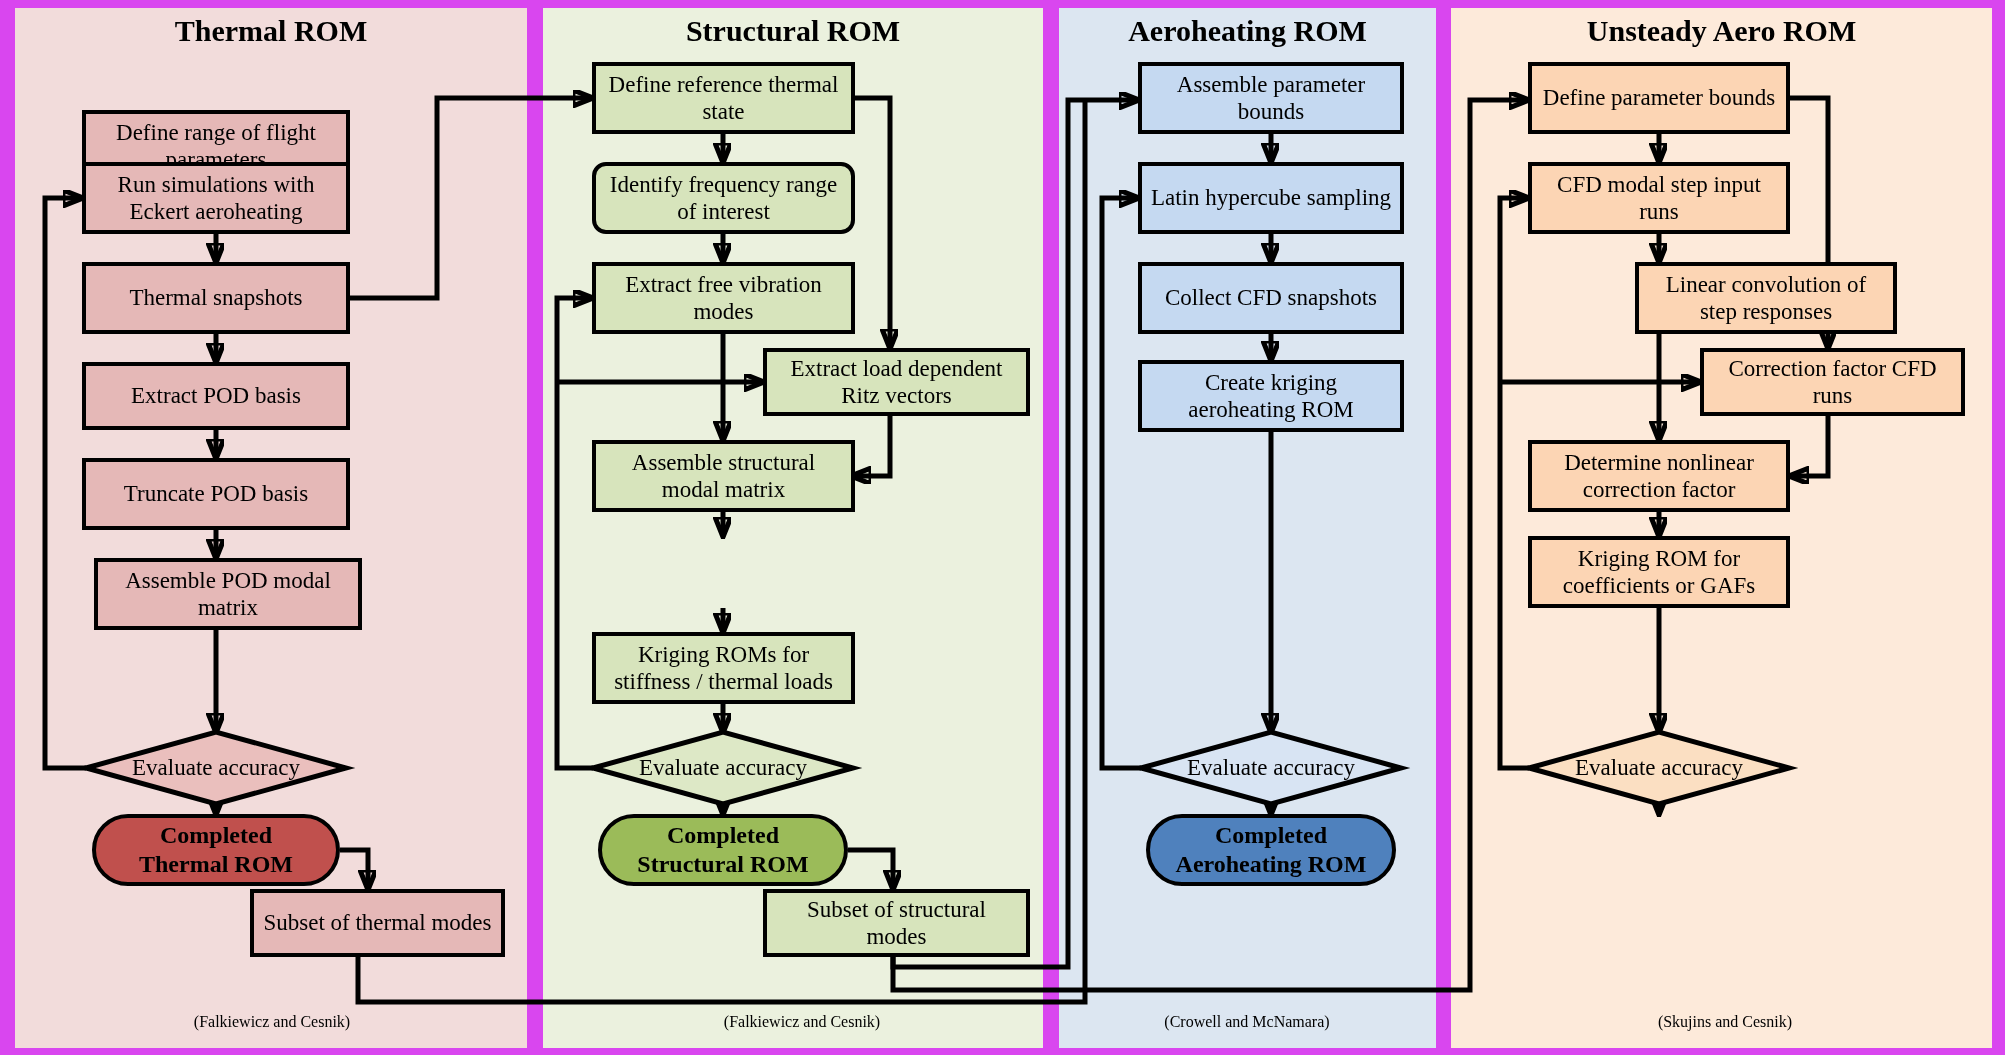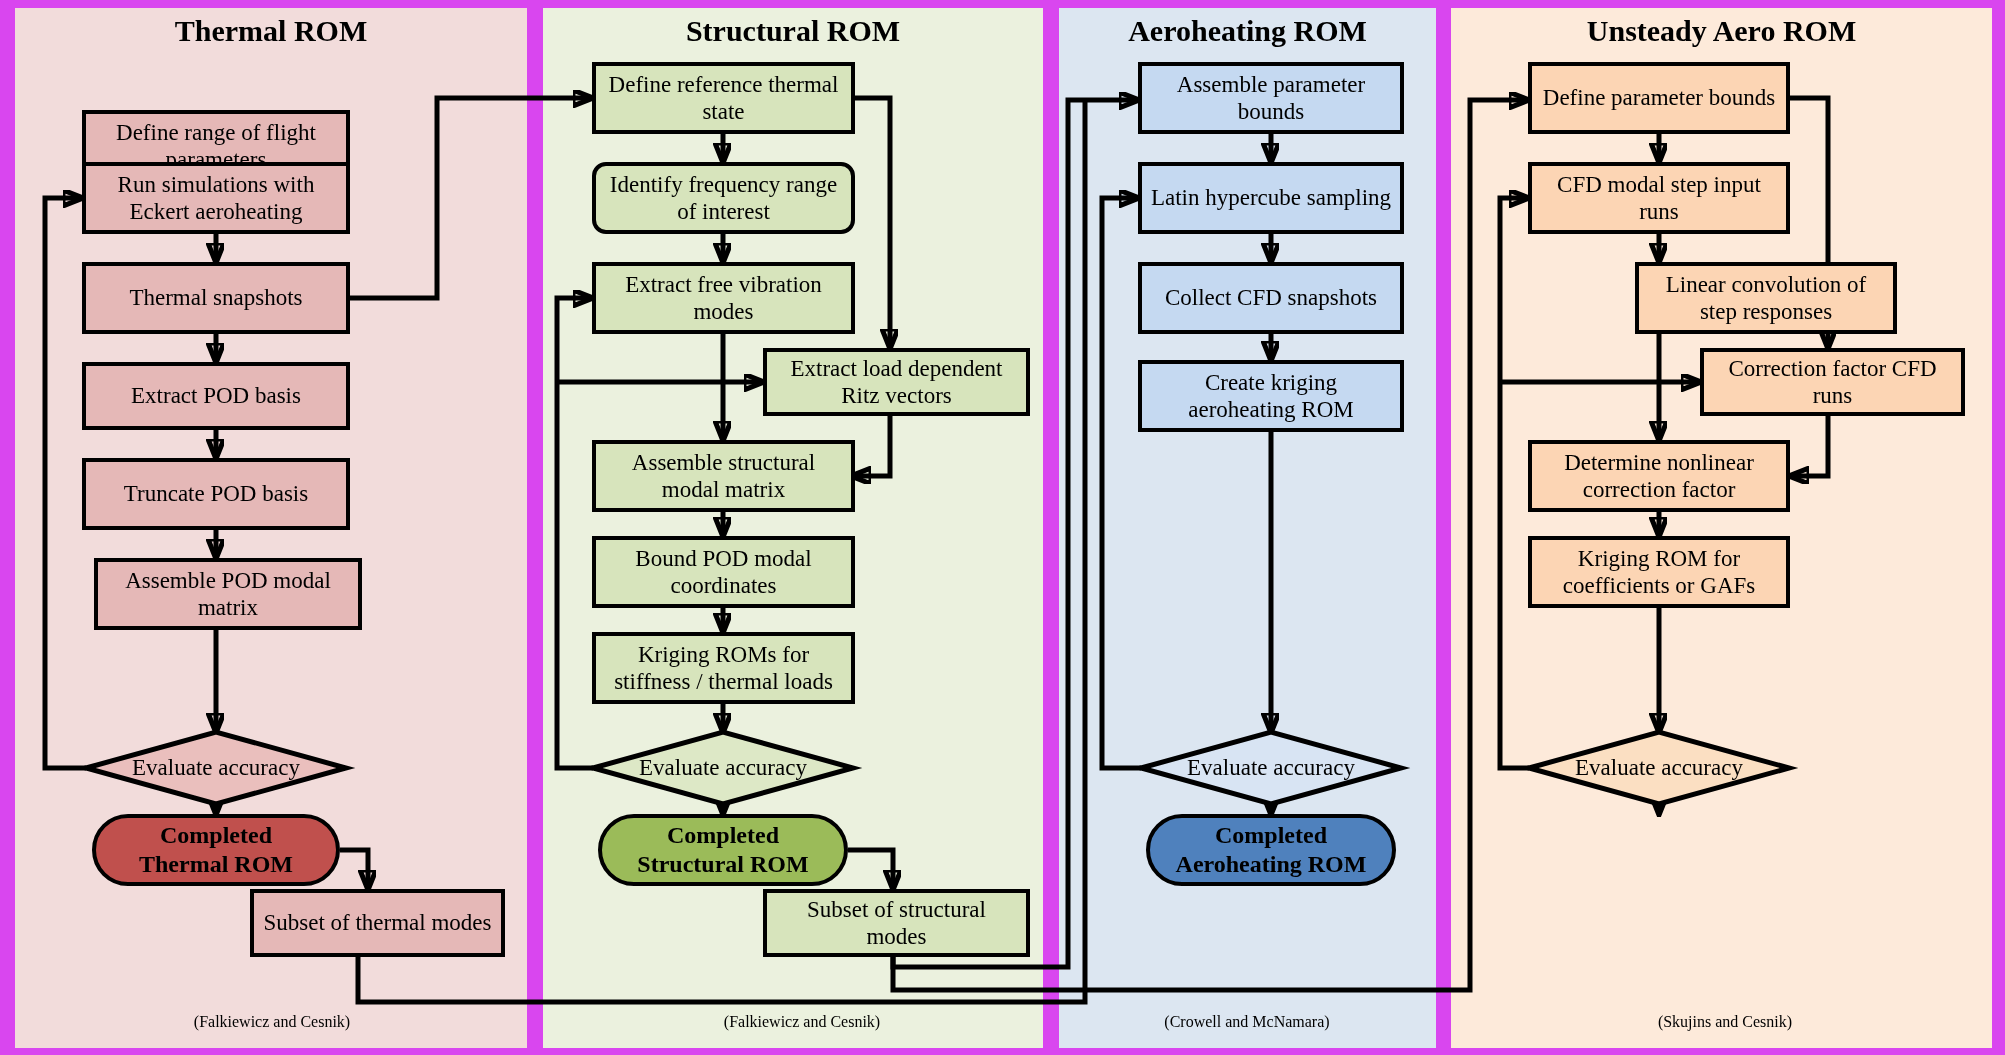--- a/index.html
+++ b/index.html
@@ -118,21 +118,20 @@
 Thermal ROM</div>
   <div class="box b1" style="left:250px;top:889px;width:255px;height:68px;">Subset of thermal modes</div>
   <div class="attr" style="left:92px;width:360px;">(Falkiewicz and Cesnik)</div>
 
   <div class="title" style="left:543px;width:500px;">Structural ROM</div>
   <div class="box b2" style="left:592px;top:62px;width:263px;height:72px;">Define reference thermal state</div>
   <div class="box b2" style="left:592px;top:162px;width:263px;height:72px;border-radius:14px;">Identify frequency range of interest</div>
   <div class="box b2" style="left:592px;top:262px;width:263px;height:72px;">Extract free vibration modes</div>
   <div class="box b2" style="left:763px;top:348px;width:267px;height:68px;">Extract load dependent Ritz vectors</div>
   <div class="box b2" style="left:592px;top:440px;width:263px;height:72px;">Assemble structural modal matrix</div>
-  <div class="box b2" style="left:592px;top:536px;width:263px;height:72px;">Bound POD modal coordinates</div>
   <div class="box b2" style="left:592px;top:632px;width:263px;height:72px;">Kriging ROMs for stiffness / thermal loads</div>
   <div class="dlabel" style="left:603px;">Evaluate accuracy</div>
   <div class="term t2" style="left:598px;top:814px;width:250px;height:72px;">Completed
 Structural ROM</div>
   <div class="box b2" style="left:763px;top:889px;width:267px;height:68px;">Subset of structural modes</div>
   <div class="attr" style="left:622px;width:360px;">(Falkiewicz and Cesnik)</div>
 
   <div class="title" style="left:1059px;width:377px;">Aeroheating ROM</div>
   <div class="box b3" style="left:1138px;top:62px;width:266px;height:72px;">Assemble parameter bounds</div>
   <div class="box b3" style="left:1138px;top:162px;width:266px;height:72px;">Latin hypercube sampling</div>

